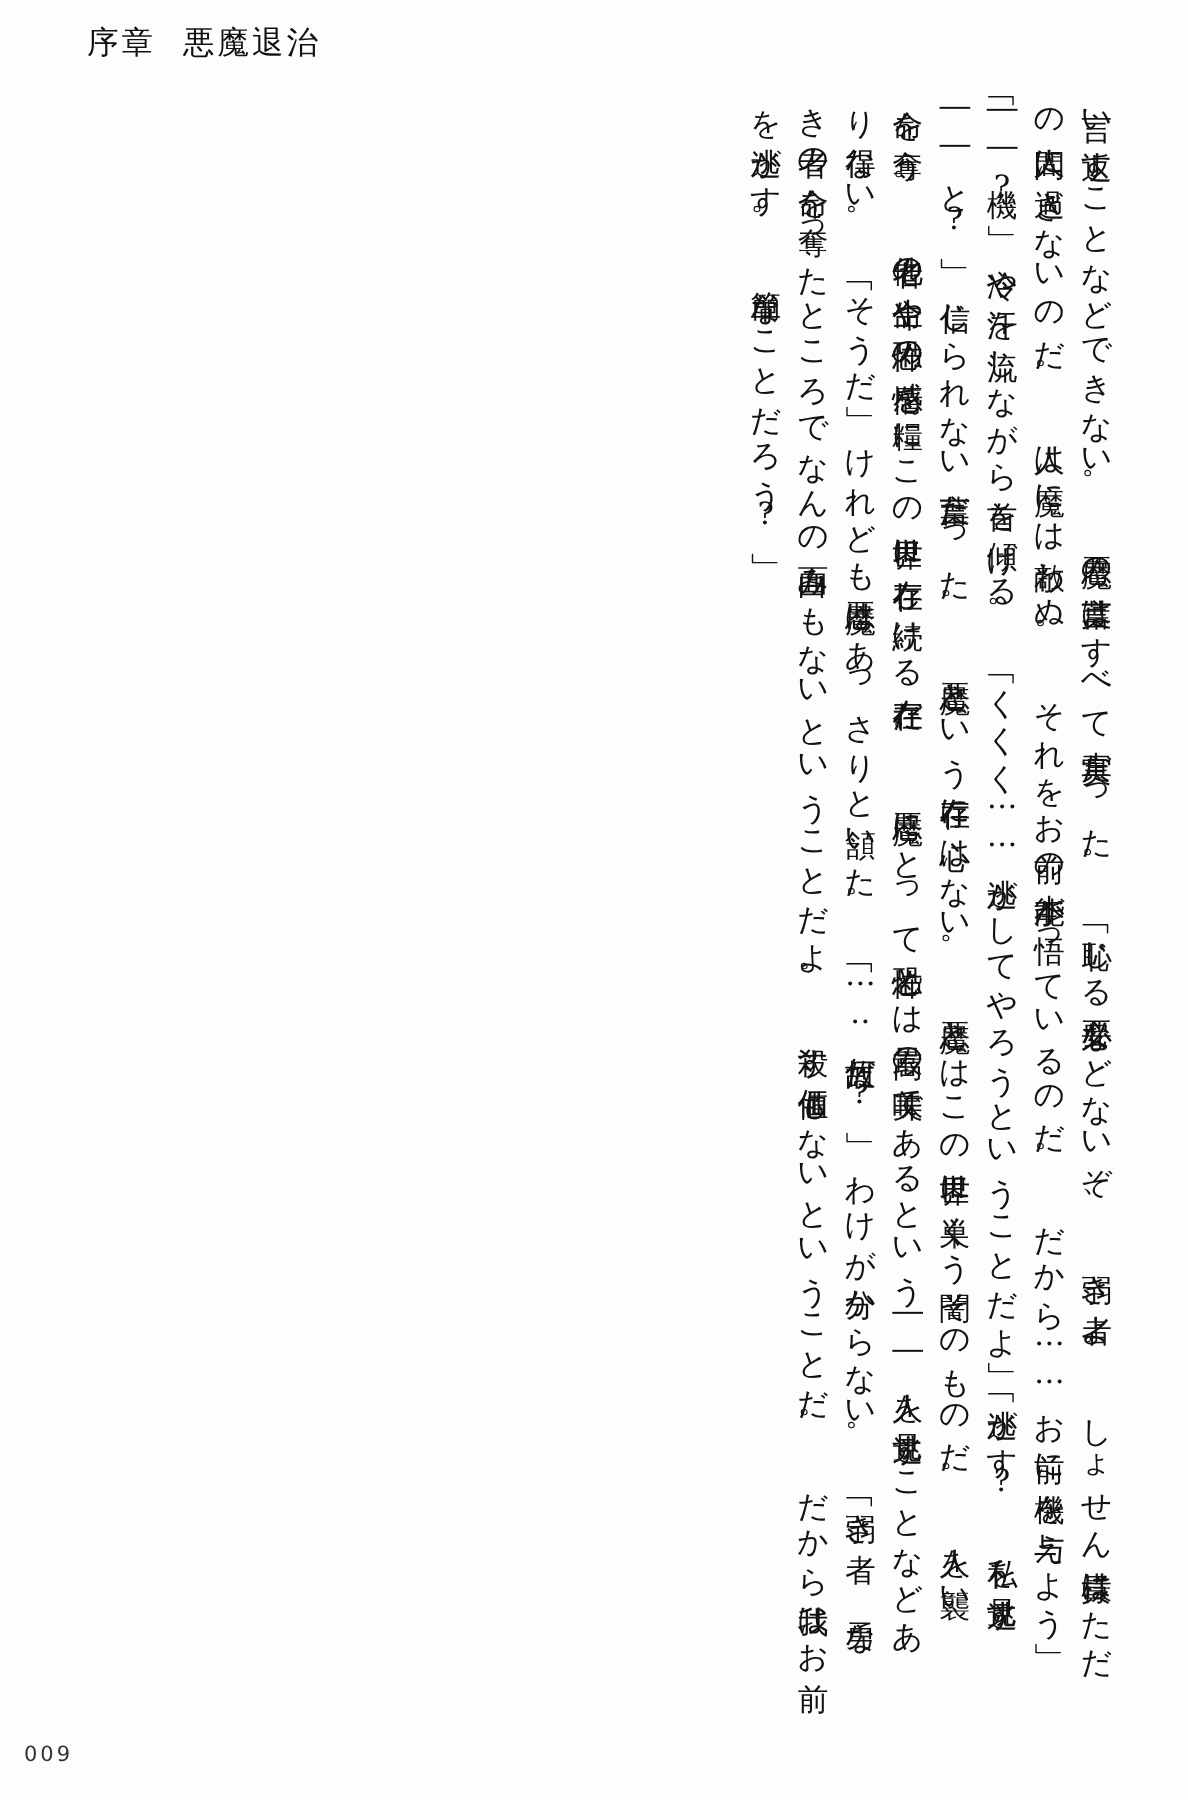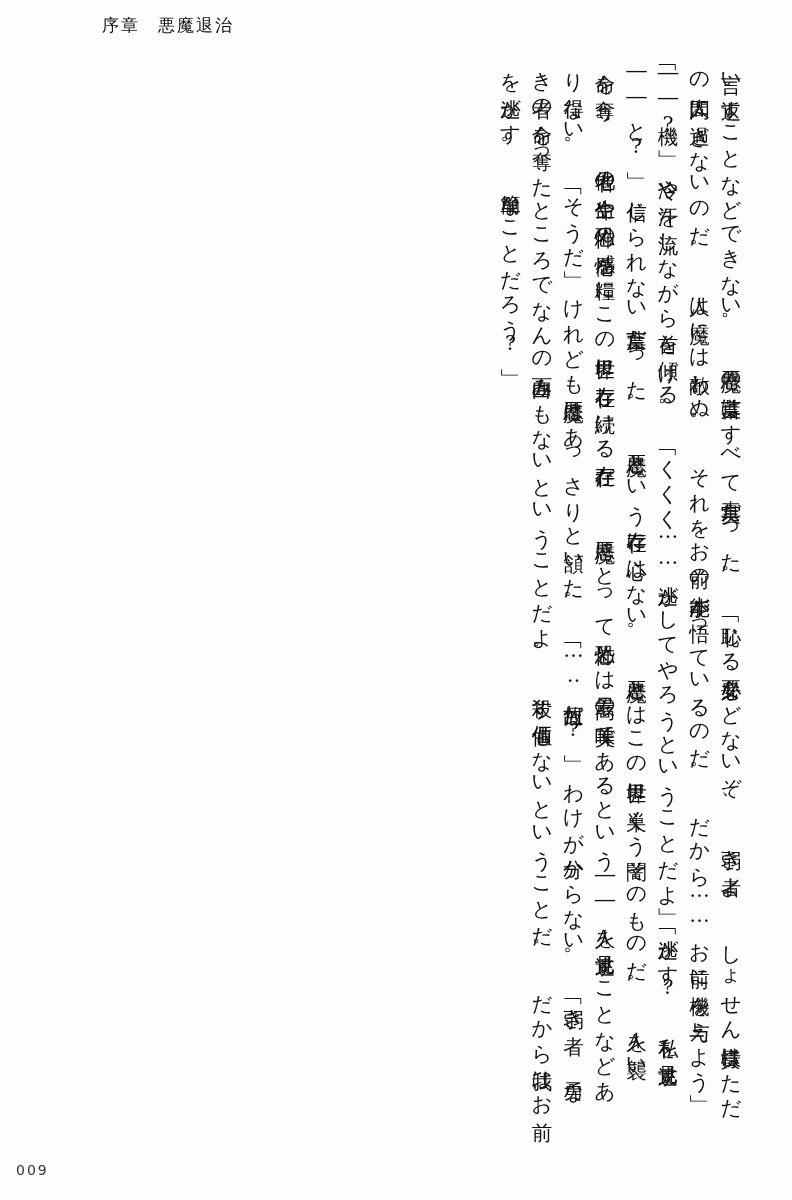--- a/index.html
+++ b/index.html
@@ -17,26 +17,25 @@
     height: 1200px;
     background: #fdfdfc;
     overflow: hidden;
     box-sizing: border-box;
   }
   
   .running-head {
     position: absolute;
     top: 14px;
     left: 58px;
-    font-size: 17px;
+    font-size: 21px;
     letter-spacing: 2px;
     color: #111;
     white-space: nowrap;
     font-family: "DejaVu Serif", "Liberation Serif", serif;
-    margin-left: 44px;
   }
   .running-head .chap-label {
     margin-right: 18px;
   }
   
   .body-area {
     position: absolute;
     top: 58px;
     right: 46px;
     left: 46px;

